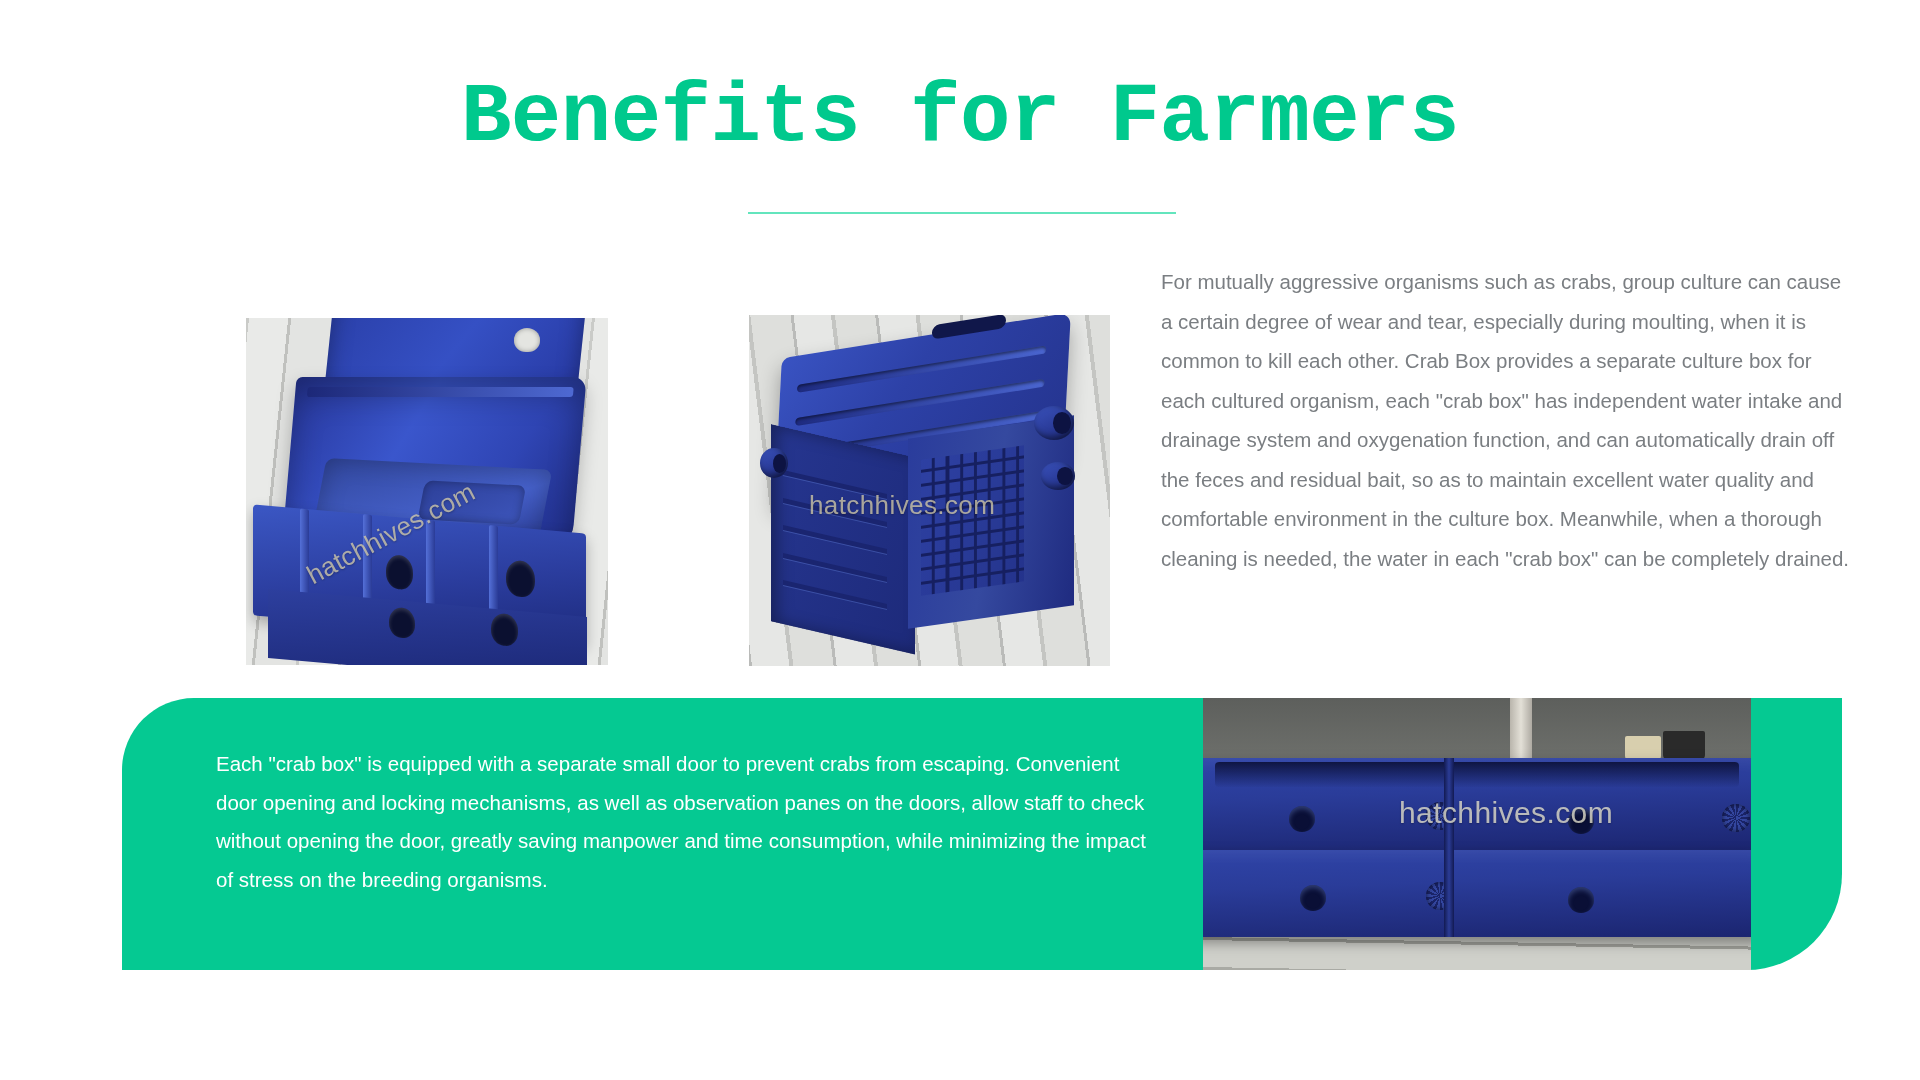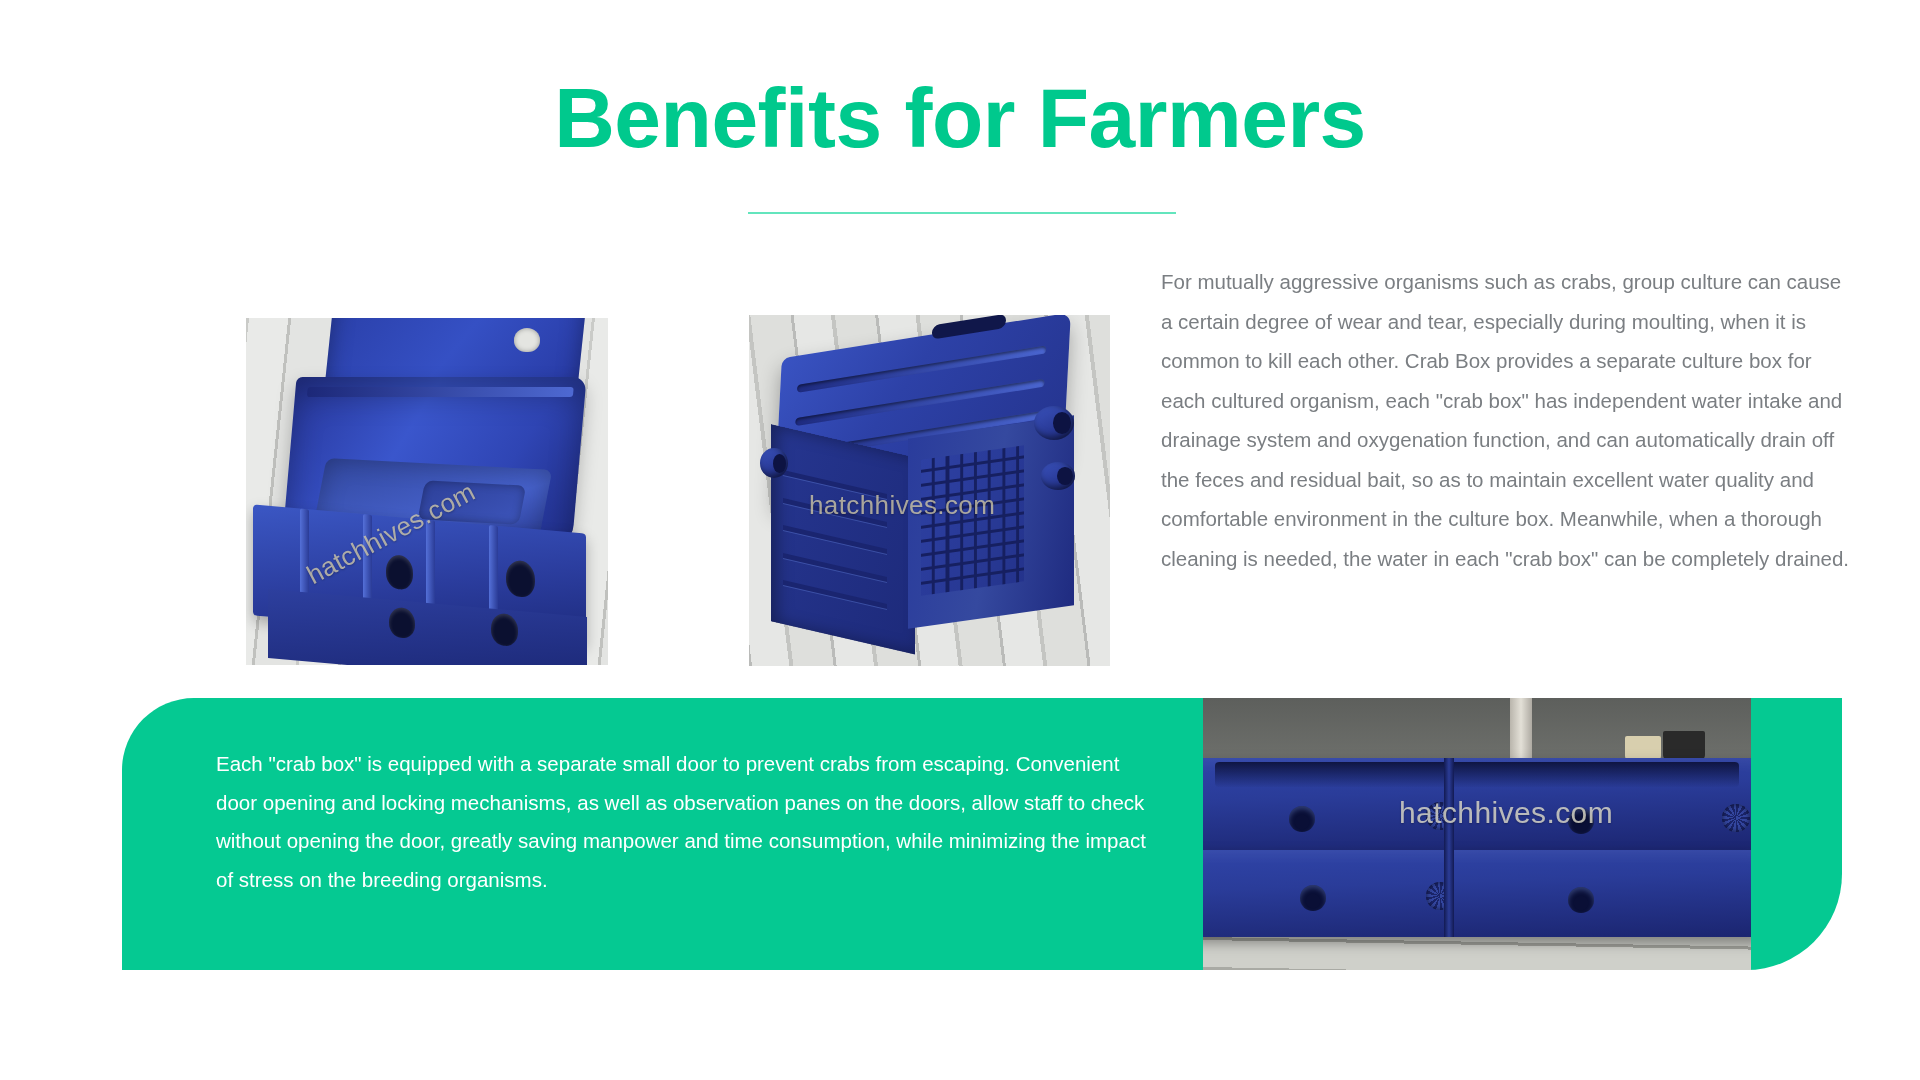--- a/index.html
+++ b/index.html
@@ -12,20 +12,21 @@
   }
 
   
   #page-title {
     position:absolute; left:0; top:72px; width:1920px;
     text-align:center;
     font-size:84px; font-weight:bold;
     letter-spacing:-0.5px;
     color:#00c98d;
     line-height:1.1;
+    font-family:Liberation Mono, monospace;
   }
   #title-divider {
     position:absolute; left:748px; top:212px;
     width:428px; height:2px;
     background:#63e5bd;
   }
 
   
   .photo {
     position:absolute;

